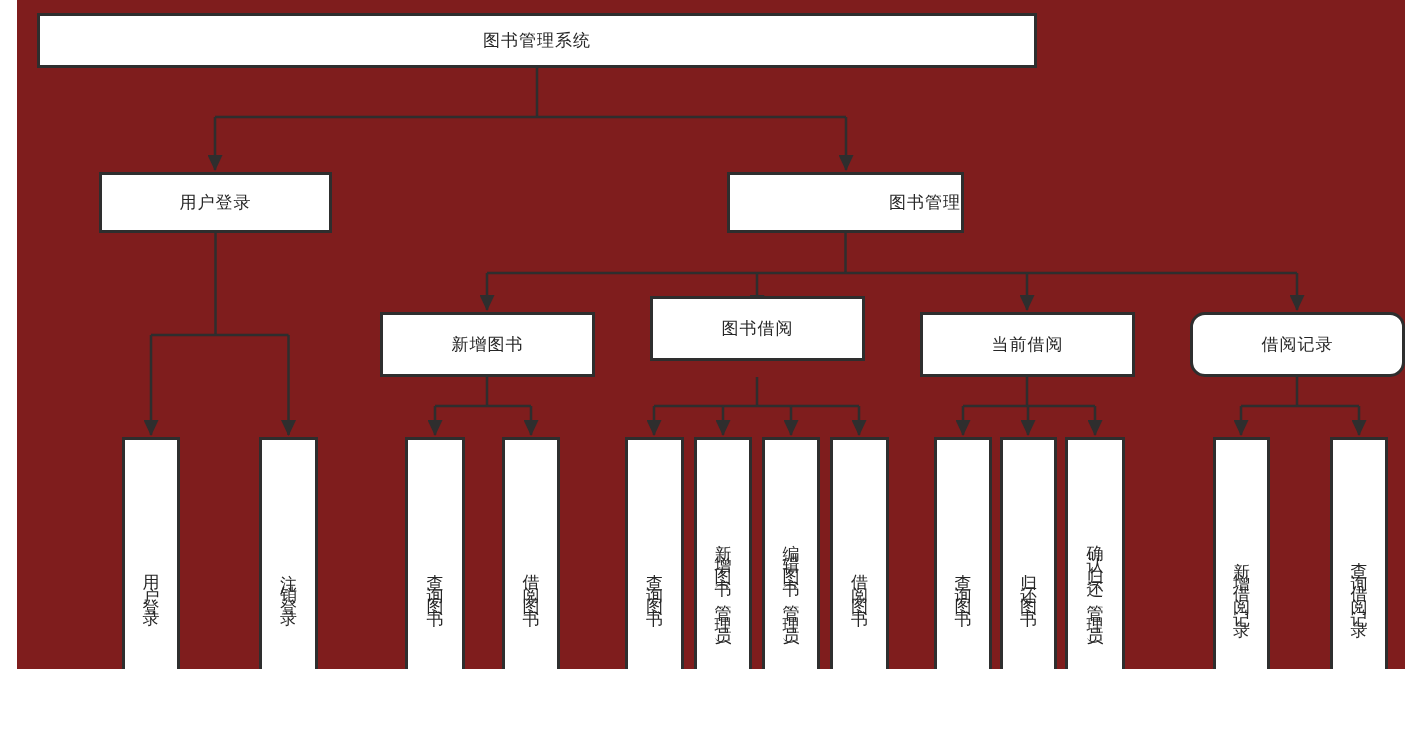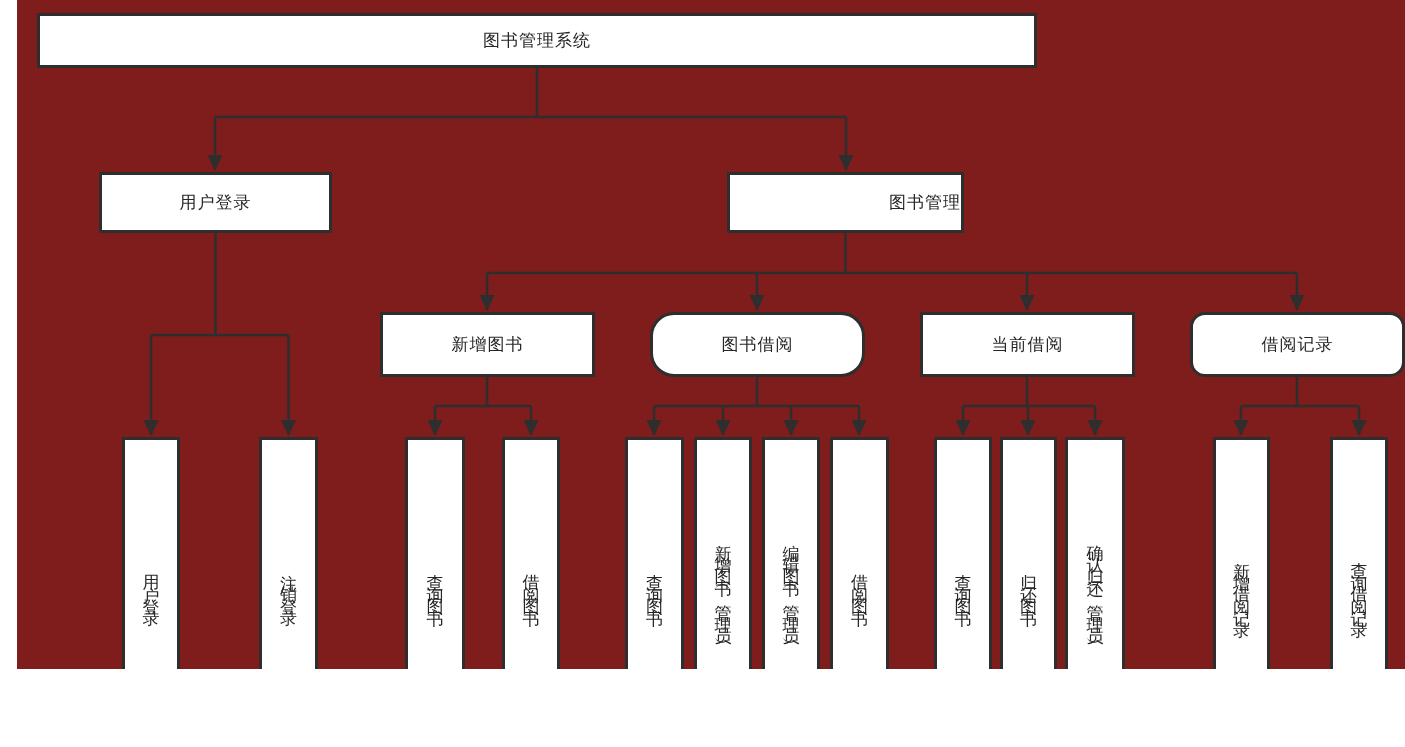--- a/index.html
+++ b/index.html
@@ -123,21 +123,21 @@
   <div class="node" style="left:82px; top:172px; width:233px; height:61px;">
     <span>用户登录</span>
   </div>
   <div class="node" style="left:710px; top:172px; width:237px; height:61px;justify-content:flex-end;">
     <span>图书管理</span>
   </div>
 
   <div class="node" style="left:363px; top:312px; width:215px; height:65px;">
     <span>新增图书</span>
   </div>
-  <div class="node" style="left:633px; top:312px; width:215px; height:65px;border-radius:24px;">
+  <div class="node" style="left:633px; top:296px; width:215px; height:65px;">
     <span>图书借阅</span>
   </div>
   <div class="node" style="left:903px; top:312px; width:215px; height:65px;font-family:Liberation Mono, monospace;">
     <span>当前借阅</span>
   </div>
   <div class="node" style="left:1173px; top:312px; width:215px; height:65px;border-radius:15px;">
     <span>借阅记录</span>
   </div>
 
   <div class="vnode" style="left:105px; top:437px; width:58px; height:296px;">

